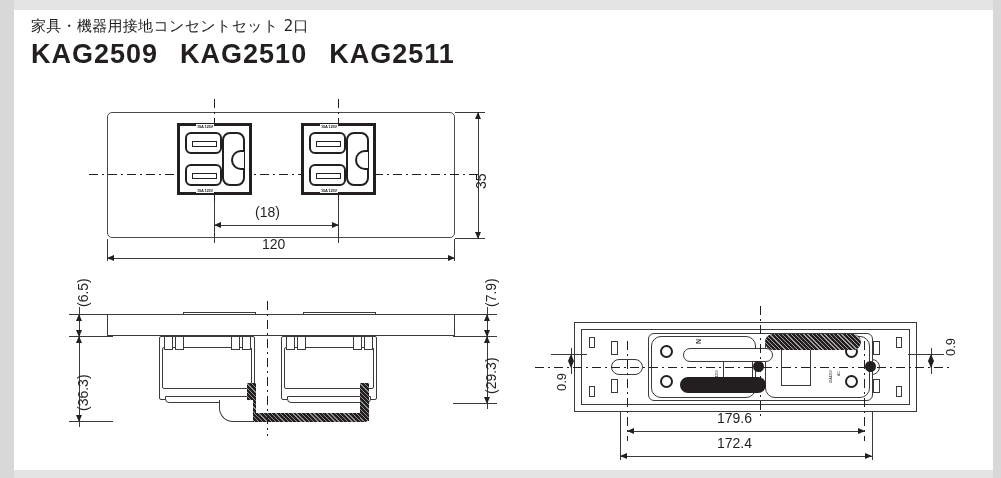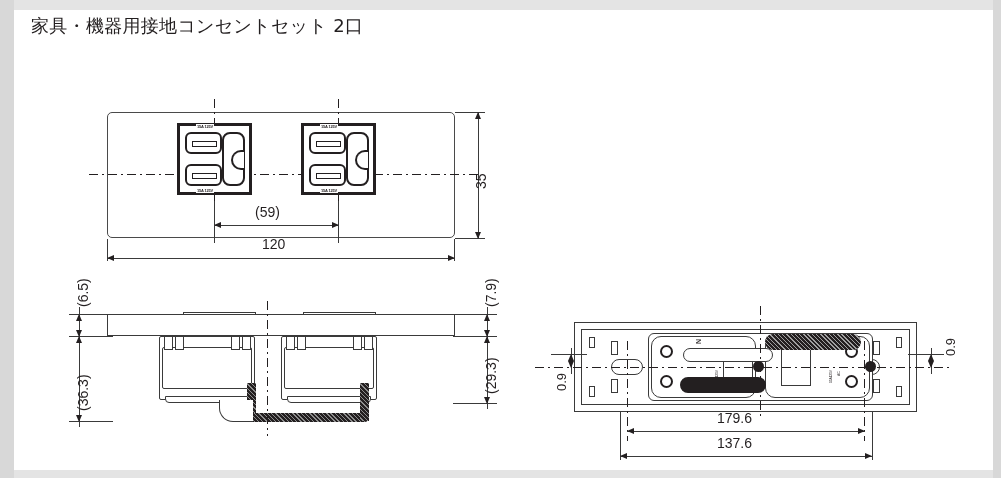--- a/index.html
+++ b/index.html
@@ -18,21 +18,21 @@
   #frame-top{position:absolute;left:14px;top:0;width:979px;height:10px;background:#e4e4e4;}
   #frame-bottom{position:absolute;left:14px;top:470px;width:979px;height:8px;background:#e4e4e4;}
   #sheet{
     position:absolute;left:22px;top:10px;width:963px;height:458px;
     background:#ffffff;border:1px solid #ffffff;
   }
 
   
   #header{position:absolute;left:8px;top:4px;}
   #title-jp{
-    font-size:18px;color:#231f20;letter-spacing:0.3px;
+    font-size:15px;color:#231f20;letter-spacing:0.3px;
     font-family:"DejaVu Sans","Liberation Sans",sans-serif;
     white-space:nowrap;line-height:22px;
   }
   #model-row{
     font-size:27px;font-weight:bold;color:#231f20;letter-spacing:1px;
     line-height:32px;white-space:nowrap;margin-top:1px;
     font-family:"Liberation Sans","DejaVu Sans",sans-serif;
   }
   #model-row span{margin-right:22px;}
 
@@ -115,20 +115,23 @@
 <div id="page-frame">
   <div id="frame-left"></div>
   <div id="frame-right"></div>
   <div id="frame-top"></div>
   <div id="frame-bottom"></div>
 
   <div id="sheet">
 
     <div id="header">
       <div id="title-jp">家具・機器用接地コンセントセット 2口</div>
+      <div id="model-row">
+        <span>KAG2509</span><span>KAG2510</span><span>KAG2511</span>
+      </div>
     </div>
 
     <div id="view-front">
 
       <div id="plate-front"></div>
 
       <div class="cl-h" style="left:66px;top:163px;width:390px;"></div>
 
       <div class="cl-v" style="left:191px;top:88px;height:120px;"></div>
       <div class="cl-v" style="left:315px;top:88px;height:120px;"></div>
@@ -162,21 +165,21 @@
         <div class="gnd">
           <div class="d"></div>
         </div>
         <div class="microtext" style="left:16px;top:-2px;">15A 125V</div>
         <div class="microtext" style="left:16px;top:62px;">15A 125V</div>
       </div>
 
       <div class="dl h thin" style="left:191px;top:214px;width:125px;"></div>
       <div class="arr arr-l" style="left:191px;top:211px;"></div>
       <div class="arr arr-r" style="left:309px;top:211px;"></div>
-      <div class="dimtext" style="left:232px;top:193px;">(59)</div>
+      <div class="dimtext" style="left:232px;top:193px;">(18)</div>
 
       <div class="dl h thin" style="left:84px;top:247px;width:348px;"></div>
       <div class="arr arr-l" style="left:84px;top:244px;"></div>
       <div class="arr arr-r" style="left:425px;top:244px;"></div>
       <div class="dimtext" style="left:239px;top:225px;">120</div>
 
       <div class="dl h thin" style="left:432px;top:101px;width:30px;"></div>
       <div class="dl h thin" style="left:432px;top:227px;width:30px;"></div>
       <div class="dl v thin" style="left:455px;top:101px;height:126px;"></div>
       <div class="arr arr-u" style="left:452px;top:101px;"></div>
@@ -304,17 +307,17 @@
       <div class="dl h thin" style="left:604px;top:420px;width:238px;"></div>
       <div class="arr arr-l" style="left:604px;top:417px;"></div>
       <div class="arr arr-r" style="left:835px;top:417px;"></div>
       <div class="dimtext" style="left:694px;top:399px;">179.6</div>
 
       <div class="dl v thin" style="left:597px;top:401px;height:48px;"></div>
       <div class="dl v thin" style="left:849px;top:401px;height:48px;"></div>
       <div class="dl h thin" style="left:597px;top:445px;width:252px;"></div>
       <div class="arr arr-l" style="left:597px;top:442px;"></div>
       <div class="arr arr-r" style="left:842px;top:442px;"></div>
-      <div class="dimtext" style="left:694px;top:424px;">137.6</div>
+      <div class="dimtext" style="left:694px;top:424px;">172.4</div>
     </div>
 
   </div>
 </div>
 
 </body></html>

